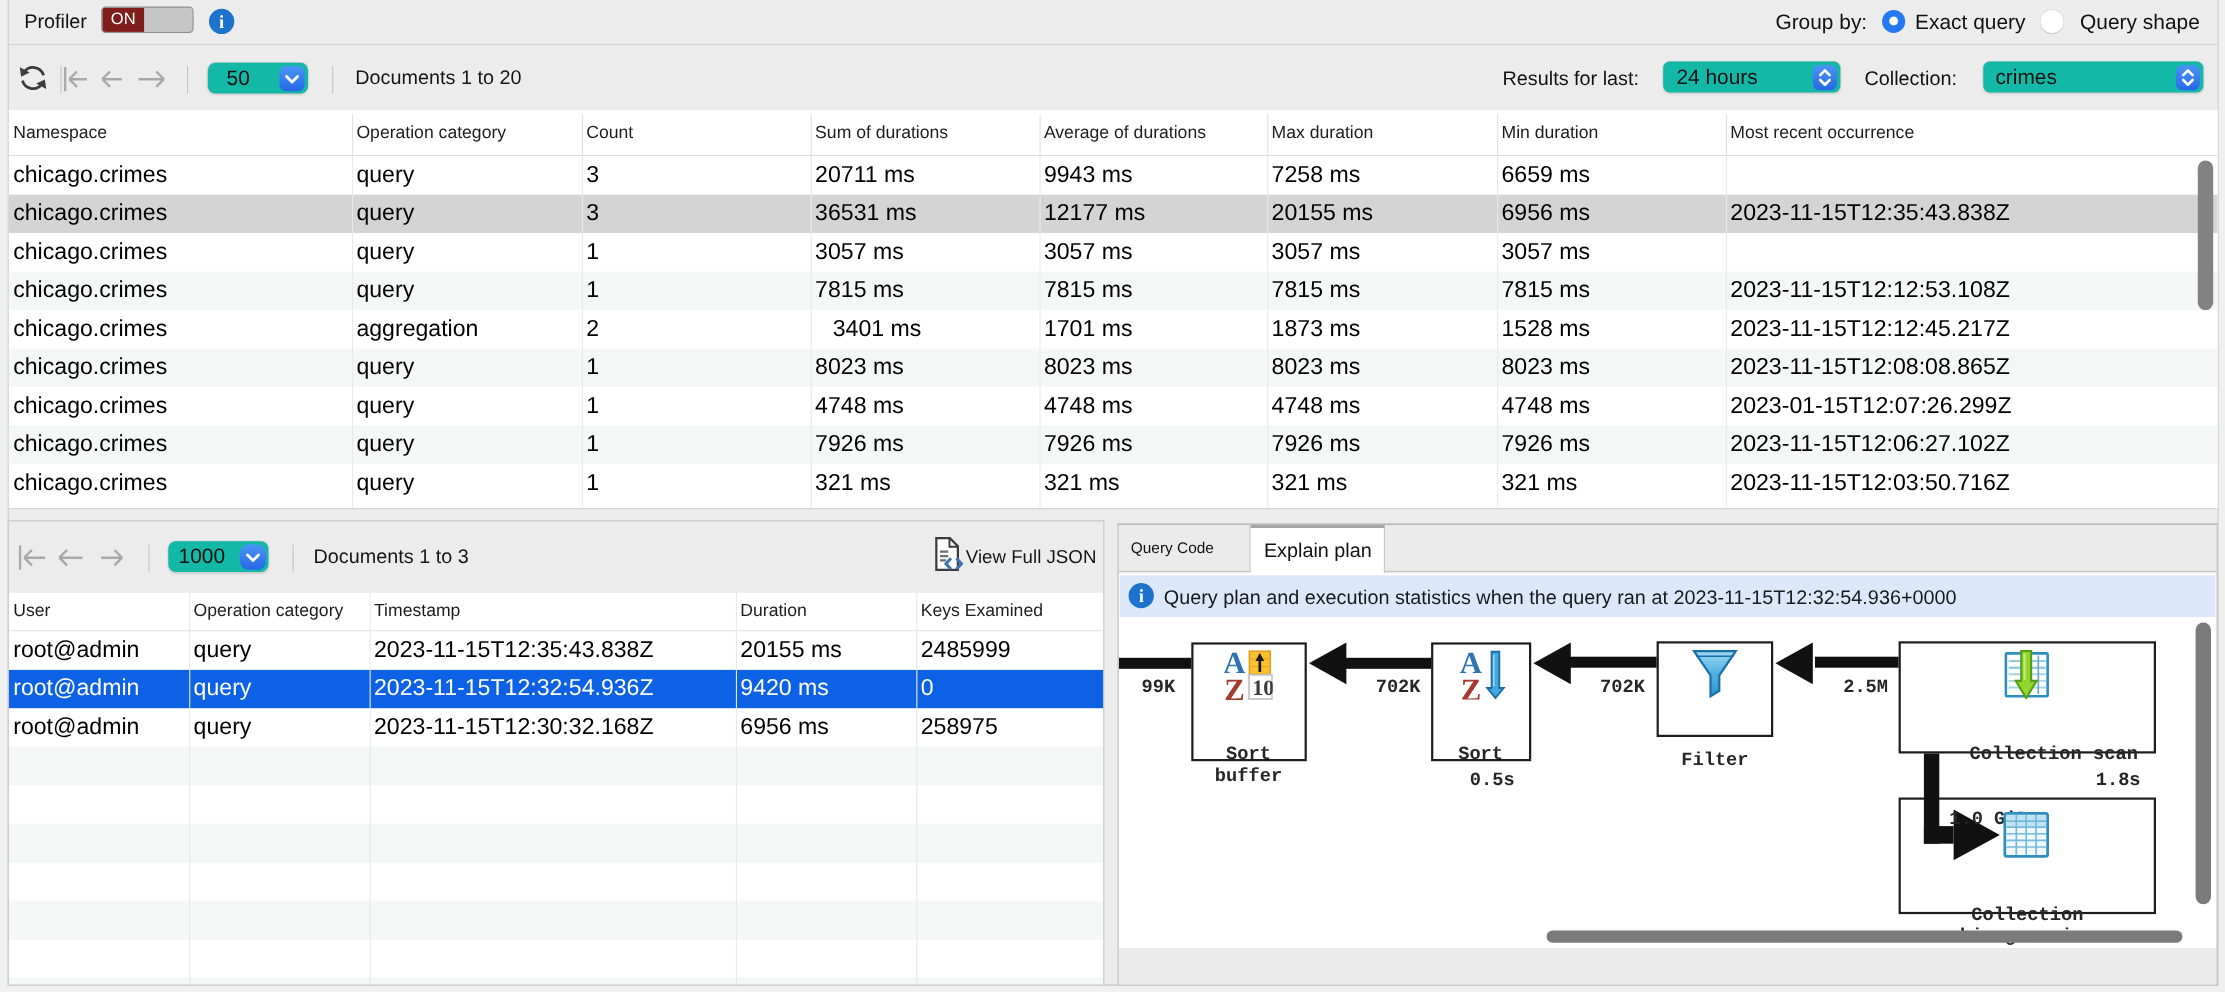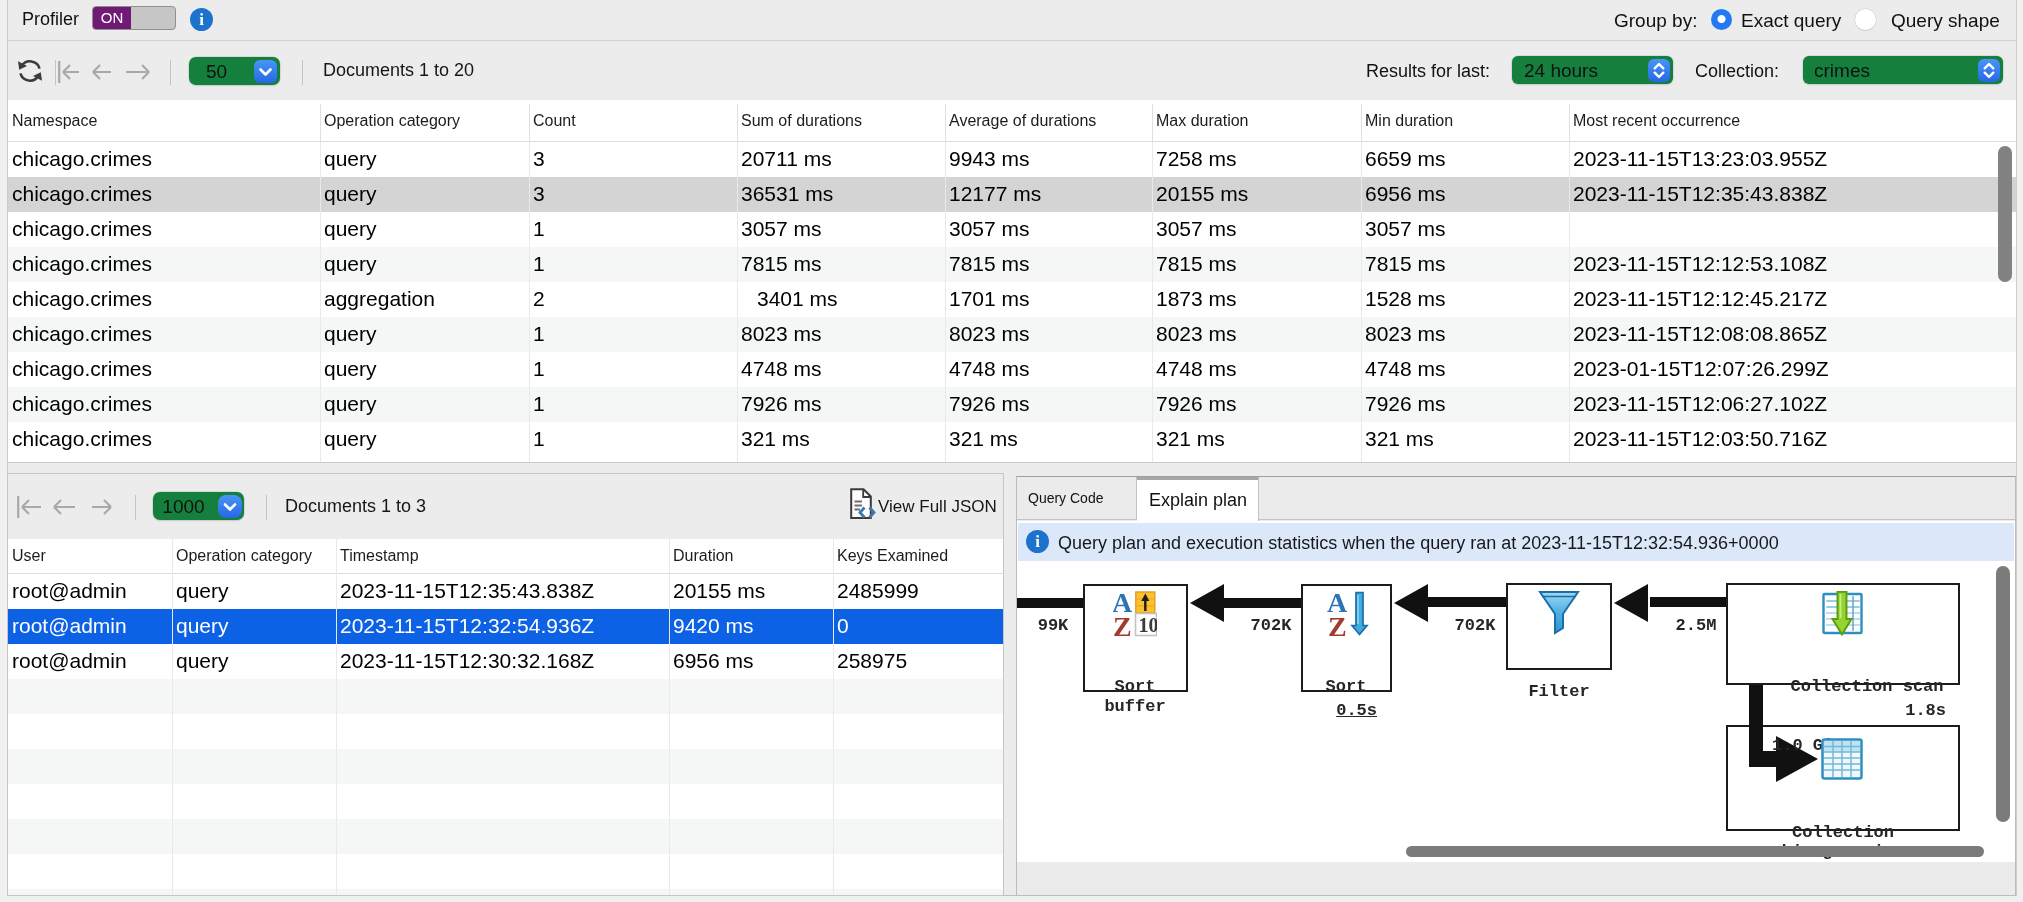--- a/index.html
+++ b/index.html
@@ -4,35 +4,35 @@
 <style>
   * { margin:0; padding:0; box-sizing:border-box; }
   html,body { width:2023px; height:902px; overflow:hidden; }
   body { font-family:"Liberation Sans", sans-serif; background:#f0f0f0; position:relative; }
   .abs { position:absolute; }
   span.abs { white-space:nowrap; }
   .mono { font-family:"Liberation Mono", monospace; font-weight:bold; color:#262626; position:absolute; white-space:pre;margin-top:38px; }
   .win { position:absolute; left:7px; top:0; width:2010px; height:896px; background:#ececec;
          border-left:1px solid #cdcdcd; border-right:1px solid #cdcdcd; border-bottom:1px solid #c0c0c0;}
   .sep { position:absolute; width:1px; background:#c4c4c4; }
-  .combo { position:absolute; background:#15803d; border-radius:7px; box-shadow:0 0 0 0.5px #c8c8c8, 0 1px 2px rgba(0,0,0,0.12); }
+  .combo { position:absolute; background:#14b8a6; border-radius:7px; box-shadow:0 0 0 0.5px #c8c8c8, 0 1px 2px rgba(0,0,0,0.12); }
   .combo .val { position:absolute; font-size:19px; color:#111; }
   .bluebtn { position:absolute; border-radius:6px; background:linear-gradient(#4a95f5,#2667e6); }
   .hdrcell { position:absolute; font-size:16px; color:#1c1c1c; white-space:nowrap; overflow:hidden; }
   .cell { position:absolute; font-size:21px; color:#000; white-space:nowrap; overflow:hidden; }
   .vline { position:absolute; width:1px; background:#e9e9e9; }
 </style>
 </head>
 <body>
 <div class="win"></div>
 
 <div class="abs" style="left:8px; top:0; width:2008px; height:41px; border-bottom:1px solid #d2d2d2;">
   <span class="abs" style="left:14px; top:9px; font-size:18px; color:#111;">Profiler</span>
   <div class="abs" style="left:84px; top:6px; width:84px; height:24px; border:1px solid #8f8f8f; border-radius:4px; overflow:hidden; background:#c6c6c6;">
-    <div class="abs" style="left:0; top:0; width:38px; height:22px; background:#701a75; color:#fff; font-size:15px; text-align:center; line-height:22px;">ON</div>
+    <div class="abs" style="left:0; top:0; width:38px; height:22px; background:#7f1d1d; color:#fff; font-size:15px; text-align:center; line-height:22px;">ON</div>
   </div>
   <div class="abs" style="left:182px; top:8px; width:23px; height:23px; border-radius:50%; background:#1d72cd; color:#fff; text-align:center; font-family:'Liberation Serif',serif; font-weight:bold; font-size:17px; line-height:23px;">i</div>
   <span class="abs" style="left:1606px; top:10px; font-size:19px; color:#111;">Group by:</span>
   <div class="abs" style="left:1703px; top:9px; width:21px; height:21px; border-radius:50%; background:radial-gradient(circle at 50% 48%, #fff 0 3.5px, #2479f2 4.5px);"></div>
   <span class="abs" style="left:1733px; top:10px; font-size:19px; color:#111;">Exact query</span>
   <div class="abs" style="left:1847px; top:9px; width:21px; height:21px; border-radius:50%; background:#fff; box-shadow:0 0 0 0.5px #d0d0d0, 0 1px 1px rgba(0,0,0,0.15);"></div>
   <span class="abs" style="left:1883px; top:10px; font-size:19px; color:#111;">Query shape</span>
 </div>
 
 <div class="abs" style="left:8px; top:41px; width:2008px; height:59px;">
@@ -100,21 +100,20 @@
 <div class="vline" style="left:1353px; top:4px; height:38px; background:#e0e0e0;"></div>
 <div class="vline" style="left:1561px; top:4px; height:38px; background:#e0e0e0;"></div>
 <div class="abs" style="left:0; top:42px; width:2008px; height:35px; background:#ffffff;"></div>
 <div class="cell" style="left:4px; top:47px; width:304px;">chicago.crimes</div>
 <div class="cell" style="left:316px; top:47px; width:201px;">query</div>
 <div class="cell" style="left:525px; top:47px; width:200px;">3</div>
 <div class="cell" style="left:733px; top:47px; width:200px;">20711 ms</div>
 <div class="cell" style="left:941px; top:47px; width:199px;">9943 ms</div>
 <div class="cell" style="left:1148px; top:47px; width:201px;">7258 ms</div>
 <div class="cell" style="left:1357px; top:47px; width:200px;">6659 ms</div>
-<div class="cell" style="left:1565px; top:47px; width:422px;">2023-11-15T13:23:03.955Z</div>
 <div class="abs" style="left:0; top:77px; width:2008px; height:35px; background:#d4d4d4;"></div>
 <div class="cell" style="left:4px; top:82px; width:304px;">chicago.crimes</div>
 <div class="cell" style="left:316px; top:82px; width:201px;">query</div>
 <div class="cell" style="left:525px; top:82px; width:200px;">3</div>
 <div class="cell" style="left:733px; top:82px; width:200px;">36531 ms</div>
 <div class="cell" style="left:941px; top:82px; width:199px;">12177 ms</div>
 <div class="cell" style="left:1148px; top:82px; width:201px;">20155 ms</div>
 <div class="cell" style="left:1357px; top:82px; width:200px;">6956 ms</div>
 <div class="cell" style="left:1565px; top:82px; width:422px;">2023-11-15T12:35:43.838Z</div>
 <div class="abs" style="left:0; top:112px; width:2008px; height:35px; background:#ffffff;"></div>
@@ -279,21 +278,21 @@
 <div class="abs" style="left:597px; top:22.5px; width:0; height:0; border-top:19.5px solid transparent; border-bottom:19.5px solid transparent; border-right:34px solid #111;"></div>
 <div class="abs" style="left:633px; top:36.0px; width:76px; height:10px; background:#111;"></div>
 <div class="mono" style="left:679px; top:17px; font-size:17px; transform:translateX(-50%);">2.5M</div>
 <div class="abs" style="left:732px; top:124px; width:14px; height:82px; background:#111;"></div>
 <div class="abs" style="left:732px; top:190px; width:27px; height:16px; background:#111;"></div>
 <div class="abs" style="left:759px; top:175.0px; width:0; height:0; border-top:23.0px solid transparent; border-bottom:23.0px solid transparent; border-left:42px solid #111;"></div>
 <div class="mono" style="left:755px; top:137px; font-size:17px;">1.0 GiB</div>
 <div class="mono" style="left:118px; top:78px; font-size:17px; transform:translateX(-50%);">Sort</div>
 <div class="mono" style="left:118px; top:98px; font-size:17px; transform:translateX(-50%);">buffer</div>
 <div class="mono" style="left:329px; top:78px; font-size:17px; transform:translateX(-50%);">Sort</div>
-<div class="mono" style="left:360px; top:102px; font-size:17px; transform:translateX(-100%);text-decoration:underline;">0.5s</div>
+<div class="mono" style="left:360px; top:102px; font-size:17px; transform:translateX(-100%);">0.5s</div>
 <div class="mono" style="left:542px; top:83px; font-size:17px; transform:translateX(-50%);">Filter</div>
 <div class="mono" style="left:850px; top:78px; font-size:17px; transform:translateX(-50%);">Collection scan</div>
 <div class="mono" style="left:929px; top:102px; font-size:17px; transform:translateX(-100%);">1.8s</div>
 <div class="mono" style="left:826px; top:224px; font-size:17px; transform:translateX(-50%);">Collection</div>
 <div class="mono" style="left:826px; top:243px; font-size:17px; transform:translateX(-50%);">chicago.crimes</div>
 <svg class="abs" style="left:96px; top:30px;" width="44" height="46" viewBox="0 0 44 46">
   <text x="-1" y="21" font-family="Liberation Serif" font-weight="bold" font-size="28" fill="#2e74b5">A</text>
   <text x="0" y="45" font-family="Liberation Serif" font-weight="bold" font-size="28" fill="#a33b2e">Z</text>
   <rect x="22.8" y="1" width="19" height="21" fill="#fcc12d" stroke="#e09c22" stroke-width="1.4"></rect>
   <path d="M 23 8 H 42 M 23 15 H 42" stroke="#e3a82a" stroke-width="1.2" fill="none"></path>

